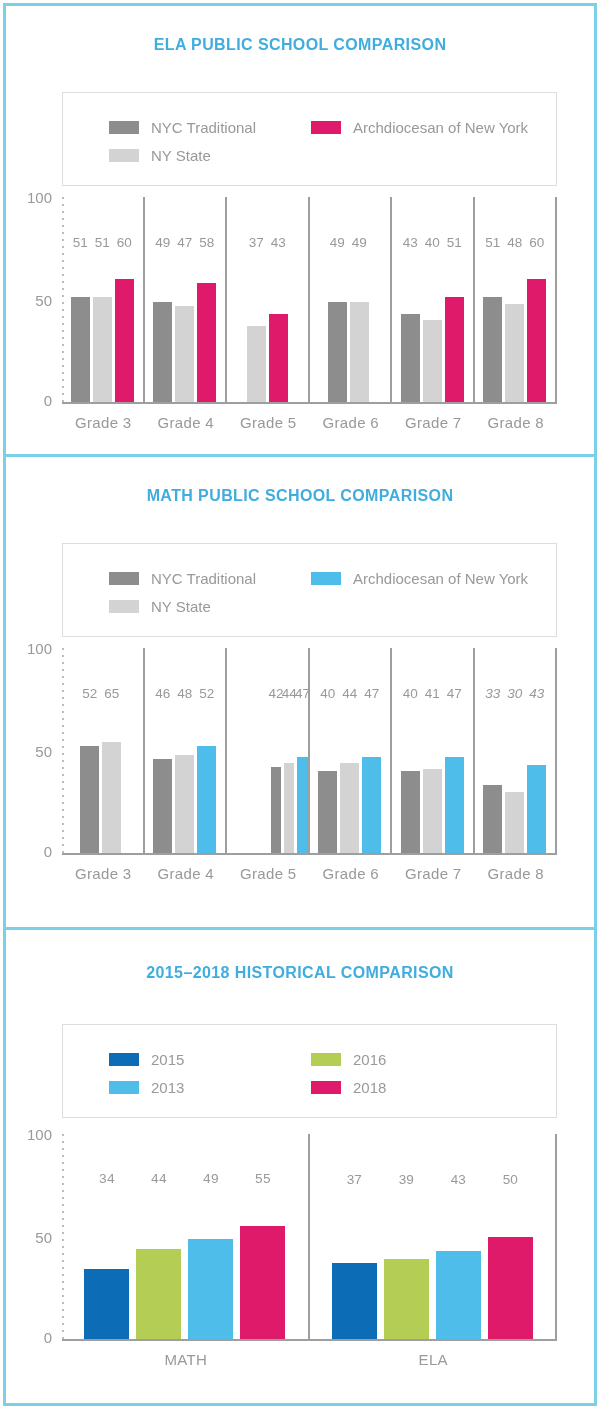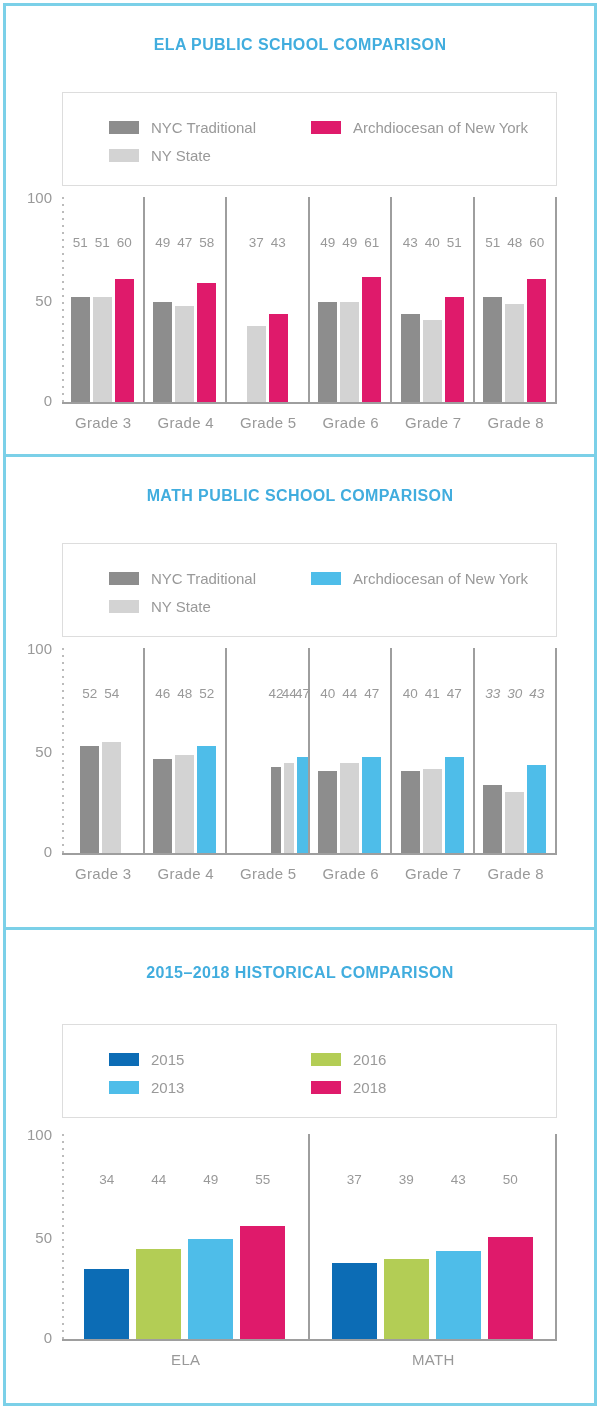--- a/index.html
+++ b/index.html
@@ -202,24 +202,20 @@
           </div>
           <div class="group" style="width: 16.6667%;">
             <div class="bar-col" style="width: 19px; margin-right: 3px;">
               <div class="val">49</div>
               <div class="bar" style="height: 100.45px; background: rgb(141, 141, 141);"></div>
             </div>
             <div class="bar-col" style="width: 19px; margin-right: 3px;">
               <div class="val">49</div>
               <div class="bar" style="height: 100.45px; background: rgb(211, 211, 211);"></div>
             </div>
-            <div class="bar-col" style="width: 19px;">
-              <div class="val">61</div>
-              <div class="bar" style="height: 125.05px; background: rgb(223, 26, 107);"></div>
-            </div>
           </div>
           <div class="group" style="width: 16.6667%;">
             <div class="bar-col" style="width: 19px; margin-right: 3px;">
               <div class="val">43</div>
               <div class="bar" style="height: 88.15px; background: rgb(141, 141, 141);"></div>
             </div>
             <div class="bar-col" style="width: 19px; margin-right: 3px;">
               <div class="val">40</div>
               <div class="bar" style="height: 82px; background: rgb(211, 211, 211);"></div>
             </div>
@@ -284,21 +280,21 @@
         <div class="ytick ytick-2">0</div>
       </div>
     <div class="plot-col">
       <div class="plot">
           <div class="group" style="width: 16.6667%;">
             <div class="bar-col" style="width: 19px; margin-right: 3px;">
               <div class="val">52</div>
               <div class="bar" style="height: 106.6px; background: rgb(141, 141, 141);"></div>
             </div>
             <div class="bar-col" style="width: 19px; margin-right: 3px;">
-              <div class="val">54</div>
+              <div class="val">65</div>
               <div class="bar" style="height: 110.7px; background: rgb(211, 211, 211);"></div>
             </div>
           </div>
           <div class="group" style="width: 16.6667%;">
             <div class="bar-col" style="width: 19px; margin-right: 3px;">
               <div class="val">46</div>
               <div class="bar" style="height: 94.3px; background: rgb(141, 141, 141);"></div>
             </div>
             <div class="bar-col" style="width: 19px; margin-right: 3px;">
               <div class="val">48</div>
@@ -405,21 +401,21 @@
       </div>
   </div>
   <div class="chart">
     <div class="ylabels">
         <div class="ytick ytick-0">100</div>
         <div class="ytick ytick-1">50</div>
         <div class="ytick ytick-2">0</div>
       </div>
     <div class="plot-col">
       <div class="plot">
-          <div class="group" style="width: 50%;">
+          <div class="group" style="width: 50%; font-family: Liberation Mono, monospace;">
             <div class="bar-col" style="width: 45px; margin-right: 7px;">
               <div class="val">34</div>
               <div class="bar" style="height: 69.7px; background: rgb(12, 108, 181);"></div>
             </div>
             <div class="bar-col" style="width: 45px; margin-right: 7px;">
               <div class="val">44</div>
               <div class="bar" style="height: 90.2px; background: rgb(179, 205, 85);"></div>
             </div>
             <div class="bar-col" style="width: 45px; margin-right: 7px;">
               <div class="val">49</div>
@@ -443,18 +439,18 @@
               <div class="val">43</div>
               <div class="bar" style="height: 88.15px; background: rgb(78, 189, 233);"></div>
             </div>
             <div class="bar-col" style="width: 45px;">
               <div class="val">50</div>
               <div class="bar" style="height: 102.5px; background: rgb(223, 26, 107);"></div>
             </div>
           </div>
         </div>
       <div class="x-labels">
+          <div class="x-label" style="width: 50%;">MATH</div>
           <div class="x-label" style="width: 50%;">ELA</div>
-          <div class="x-label" style="width: 50%;">MATH</div>
         </div>
     </div>
   </div>
 </section>
 
 </body></html>

